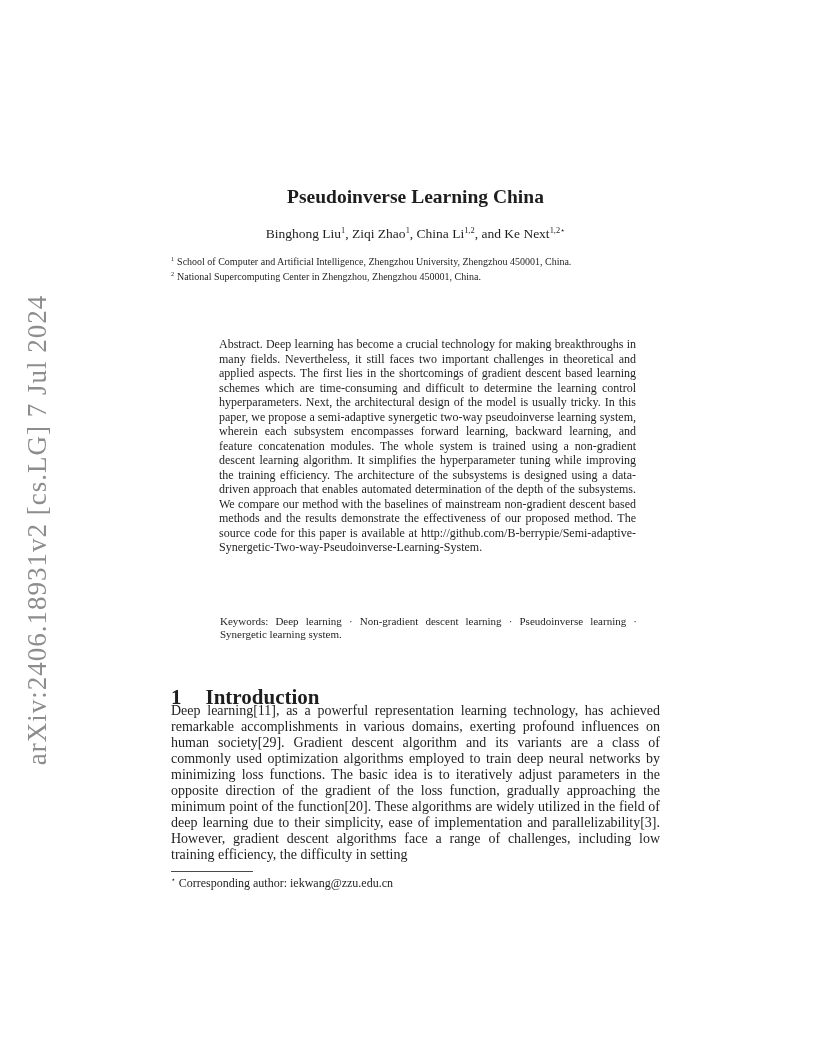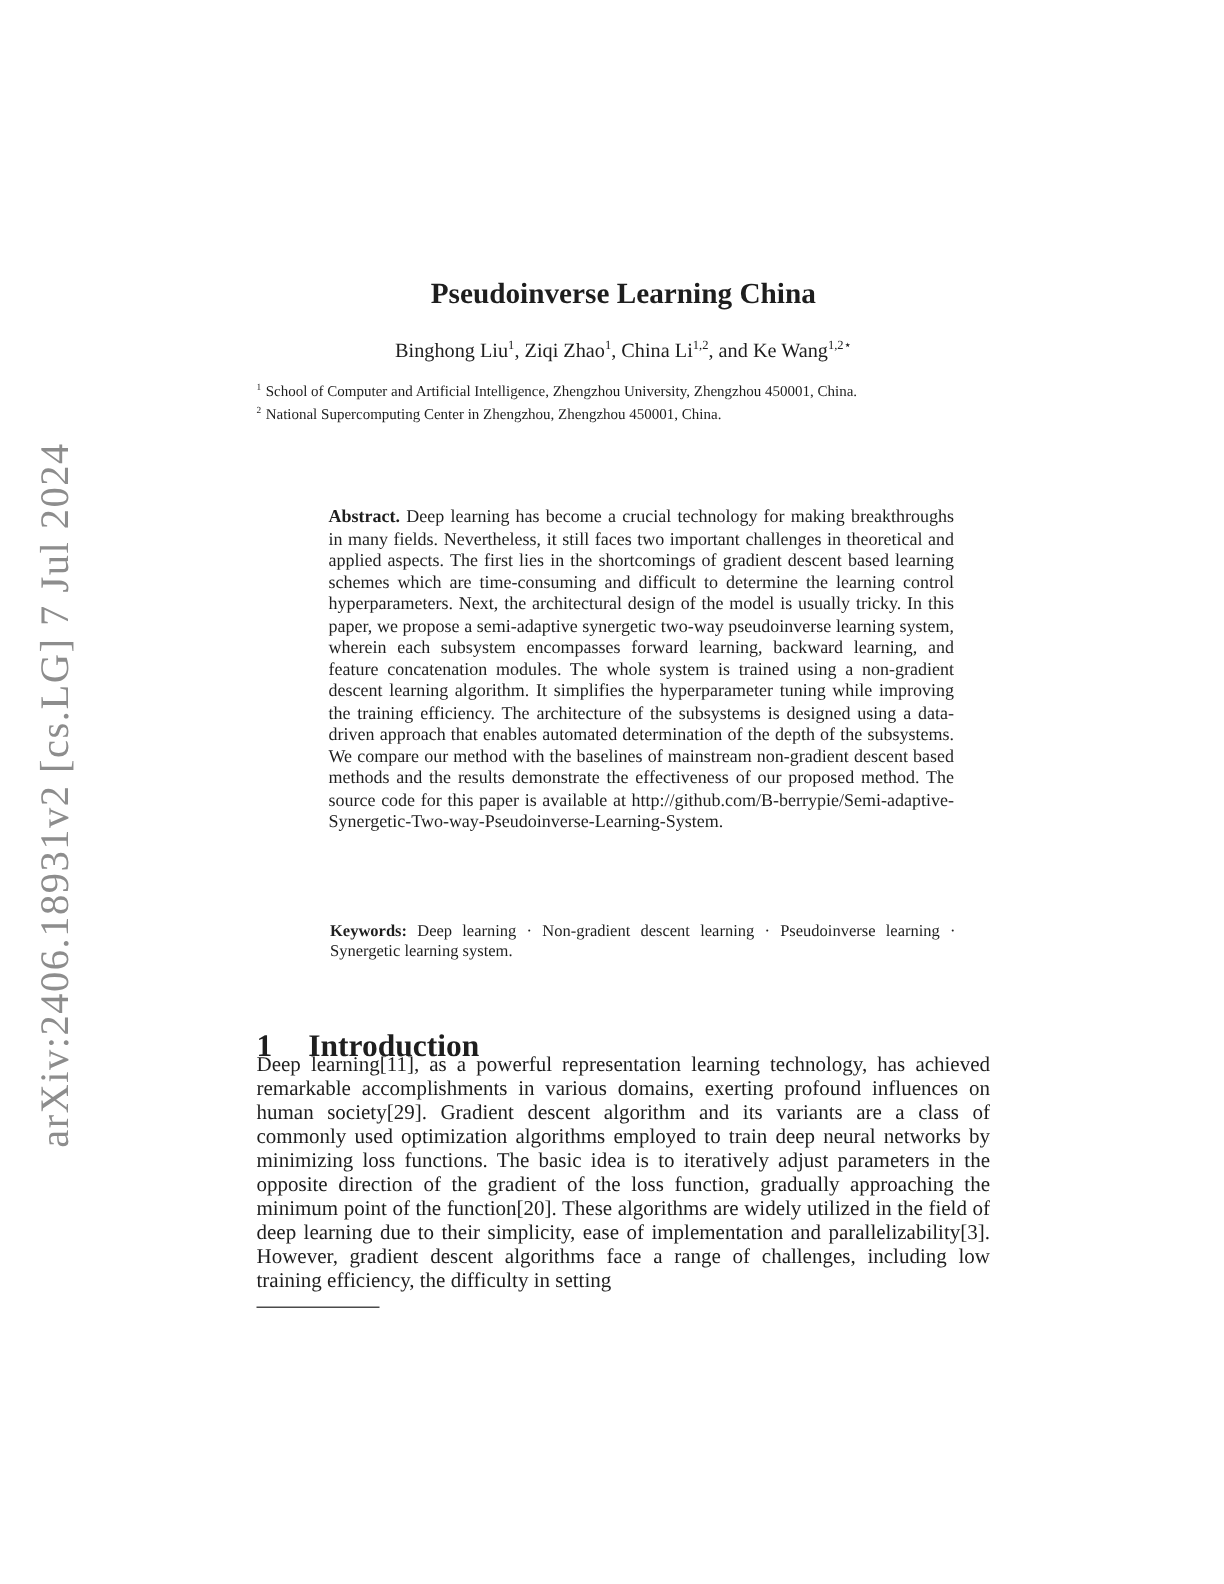--- a/index.html
+++ b/index.html
@@ -52,21 +52,21 @@
     text-align: justify;
   }
   .keywords {
     top: 615px;
     left: 220px;
     width: 417px;
     font-size: 11px;
     line-height: 13px;
     text-align: justify;
   }
-  .bold-label { font-weight: bold; }
+  .bold-label { font-weight: normal; }
   .section-heading {
     top: 668px;
     font-size: 21px;
     font-weight: bold;
   }
   .sec-num { display: inline-block; margin-right: 24px; }
   .body-paragraph {
     top: 703px;
     font-size: 14px;
     line-height: 16px;
@@ -95,21 +95,21 @@
 <div class="page">
 
   <div class="watermark">arXiv:2406.18931v2  [cs.LG]  7 Jul 2024</div>
 
   <h1 class="block title">
     <br>
     <span>Pseudoinverse Learning China</span>
   </h1>
 
   <div class="block authors">
-    <span><span>Binghong Liu</span><sup>1</sup></span><span>, </span><span><span>Ziqi Zhao</span><sup>1</sup></span><span>, </span><span><span>China Li</span><sup>1,2</sup></span><span>, and </span><span><span>Ke Wang</span><sup>1,2⋆</sup></span>
+    <span><span>Binghong Liu</span><sup>1</sup></span><span>, </span><span><span>Ziqi Zhao</span><sup>1</sup></span><span>, </span><span><span>China Li</span><sup>1,2</sup></span><span>, and </span><span><span>Ke Next</span><sup>1,2⋆</sup></span>
   </div>
 
   <div class="block affiliations">
     <div><sup>1</sup><span>School of Computer and Artificial Intelligence, Zhengzhou University, Zhengzhou 450001, China.</span></div>
     <div><sup>2</sup><span>National Supercomputing Center in Zhengzhou, Zhengzhou 450001, China.</span></div>
   </div>
 
   <div class="block abstract">
     <span class="bold-label">Abstract.</span>
     <span>Deep learning has become a crucial technology for making breakthroughs in many fields. Nevertheless, it still faces two important challenges in theoretical and applied aspects. The first lies in the shortcomings of gradient descent based learning schemes which are time-consuming and difficult to determine the learning control hyperparameters. Next, the architectural design of the model is usually tricky. In this paper, we propose a semi-adaptive synergetic two-way pseudoinverse learning system, wherein each subsystem encompasses forward learning, backward learning, and feature concatenation modules. The whole system is trained using a non-gradient descent learning algorithm. It simplifies the hyperparameter tuning while improving the training efficiency. The architecture of the subsystems is designed using a data-driven approach that enables automated determination of the depth of the subsystems. We compare our method with the baselines of mainstream non-gradient descent based methods and the results demonstrate the effectiveness of our proposed method. The source code for this paper is available at </span><span class="url">http://github.com/B-berrypie/Semi-adaptive-Synergetic-Two-way-Pseudoinverse-Learning-System</span><span>.</span>
@@ -121,14 +121,17 @@
   </div>
 
   <h2 class="block section-heading">
     <span class="sec-num">1</span><span>Introduction</span>
   </h2>
 
   <div class="block body-paragraph">Deep learning[11], as a powerful representation learning technology, has achieved remarkable accomplishments in various domains, exerting profound influences on human society[29]. Gradient descent algorithm and its variants are a class of commonly used optimization algorithms employed to train deep neural networks by minimizing loss functions. The basic idea is to iteratively adjust parameters in the opposite direction of the gradient of the loss function, gradually approaching the minimum point of the function[20]. These algorithms are widely utilized in the field of deep learning due to their simplicity, ease of implementation and parallelizability[3]. However, gradient descent algorithms face a range of challenges, including low training efficiency, the difficulty in setting</div>
 
   <div class="block footnote-rule"></div>
 
+  <div class="block footnote">
+    <sup>⋆</sup> <span>Corresponding author: iekwang@zzu.edu.cn</span>
+  </div>
 
 </div>
 
 </body></html>

